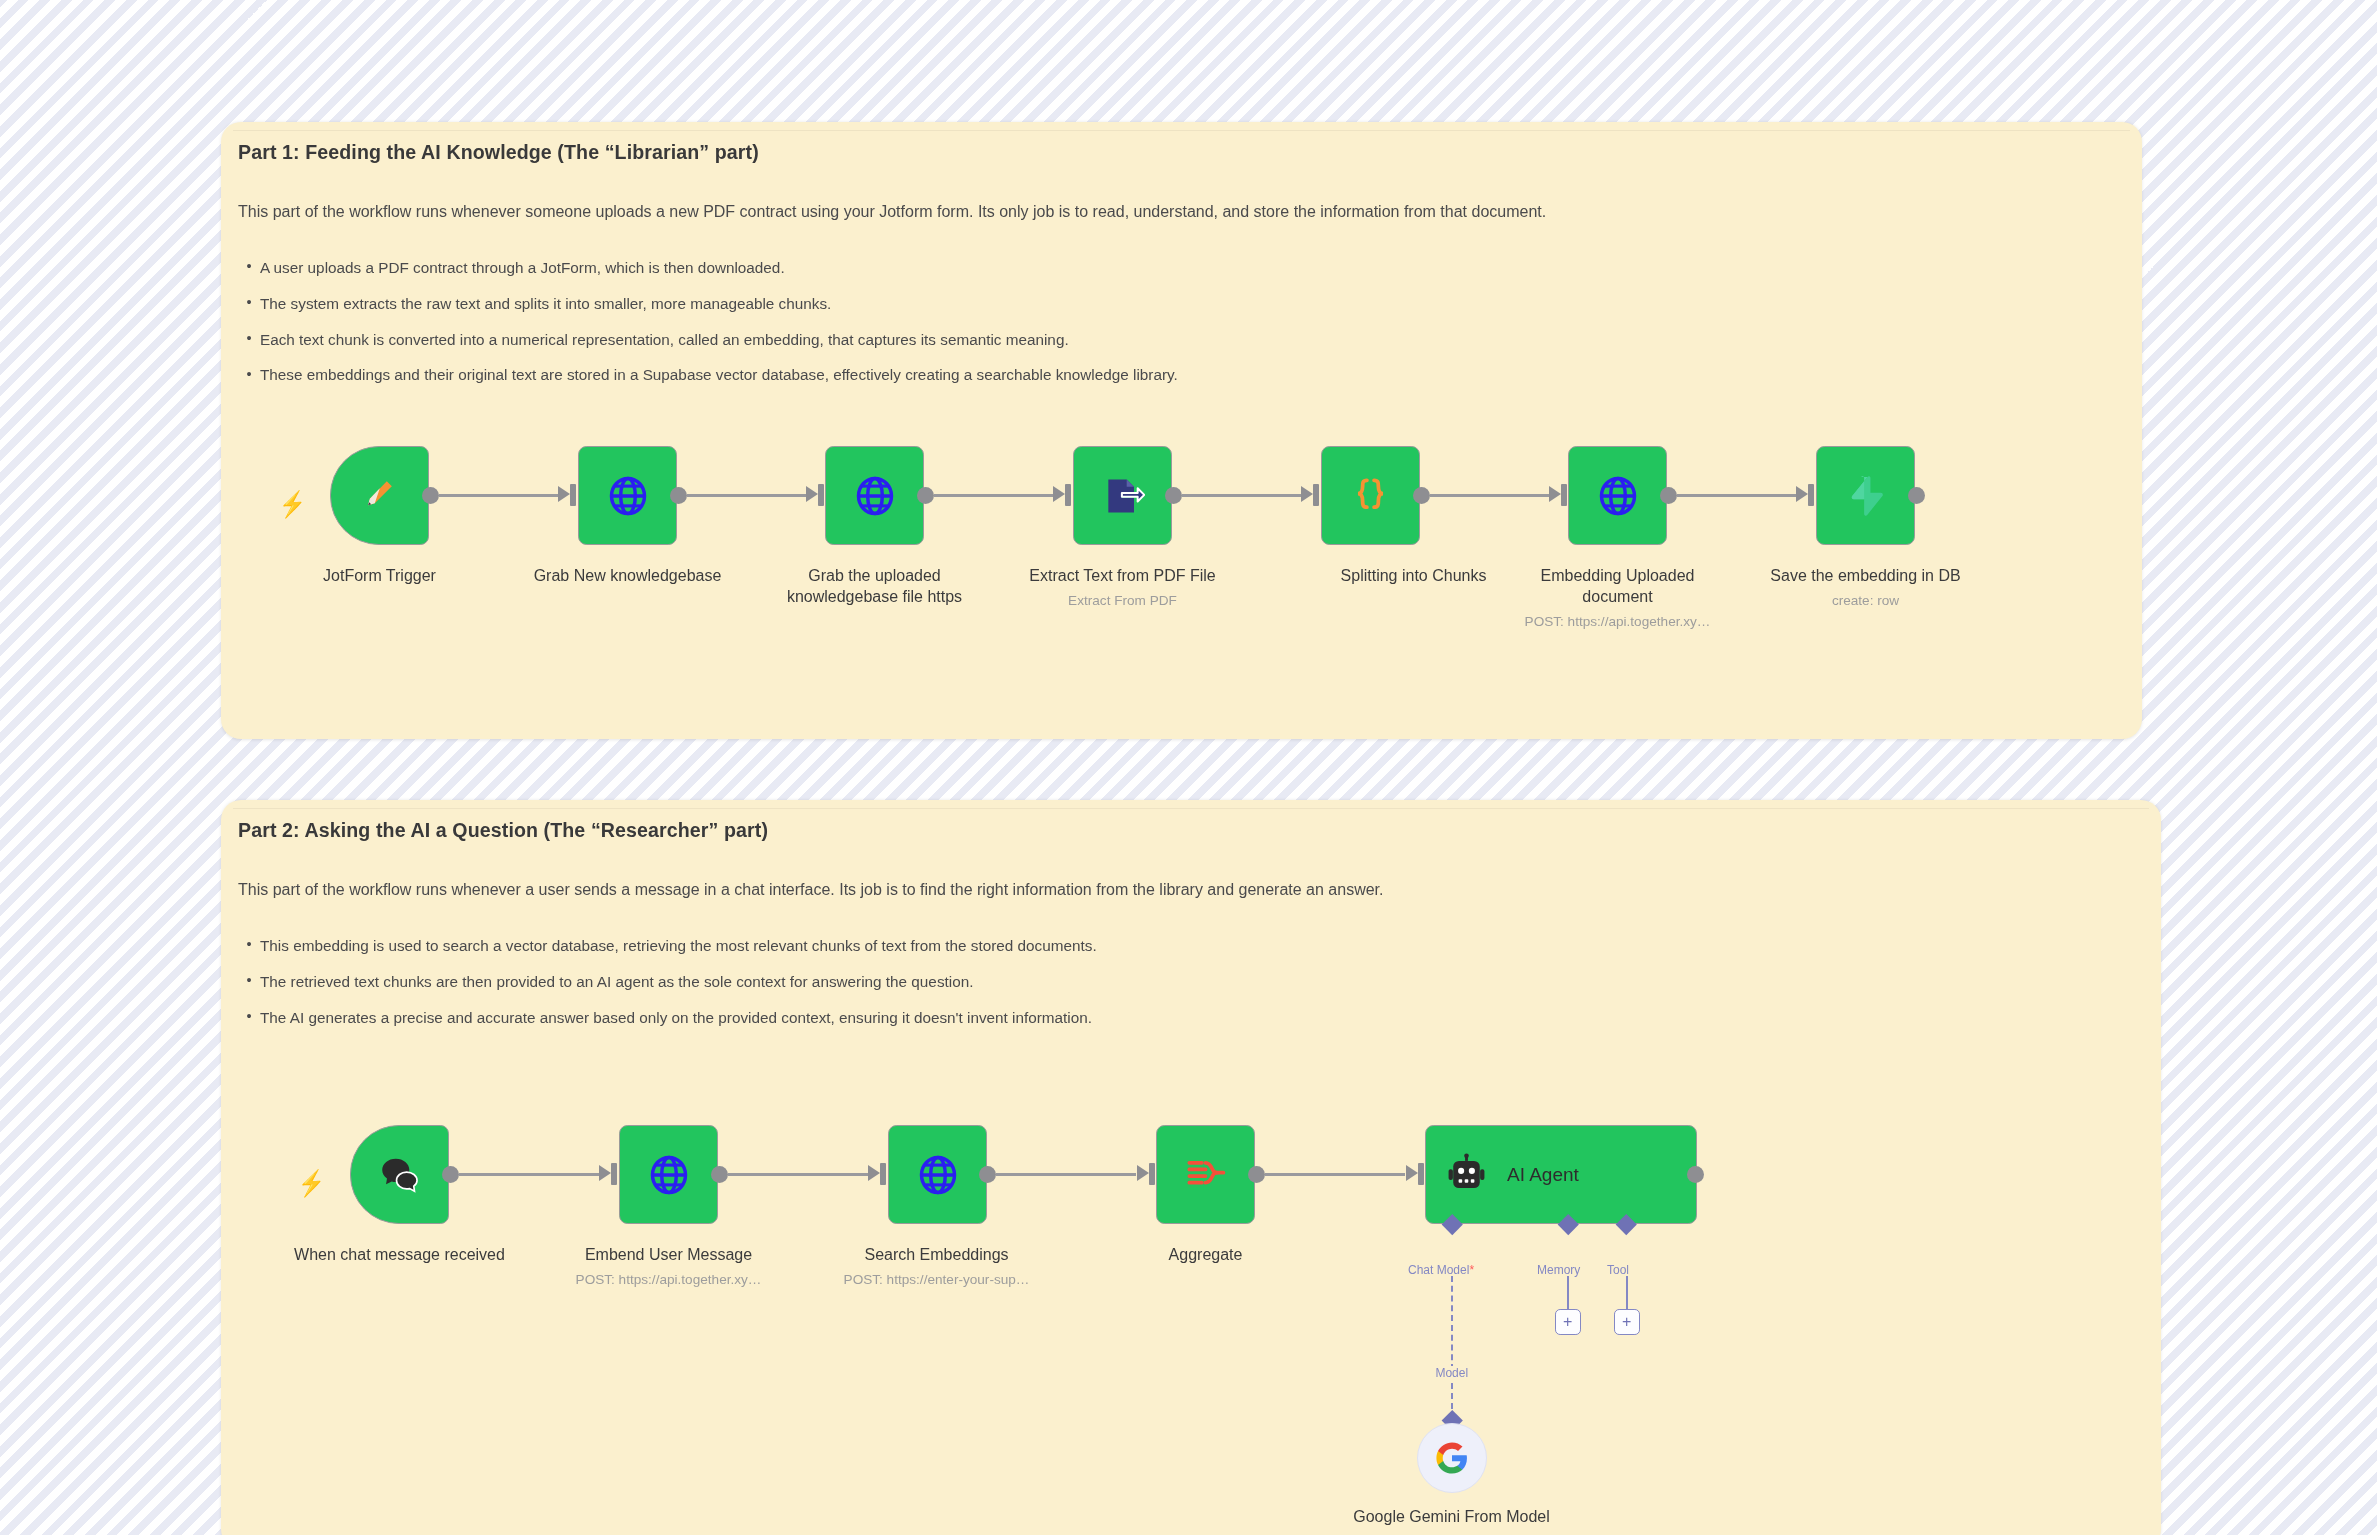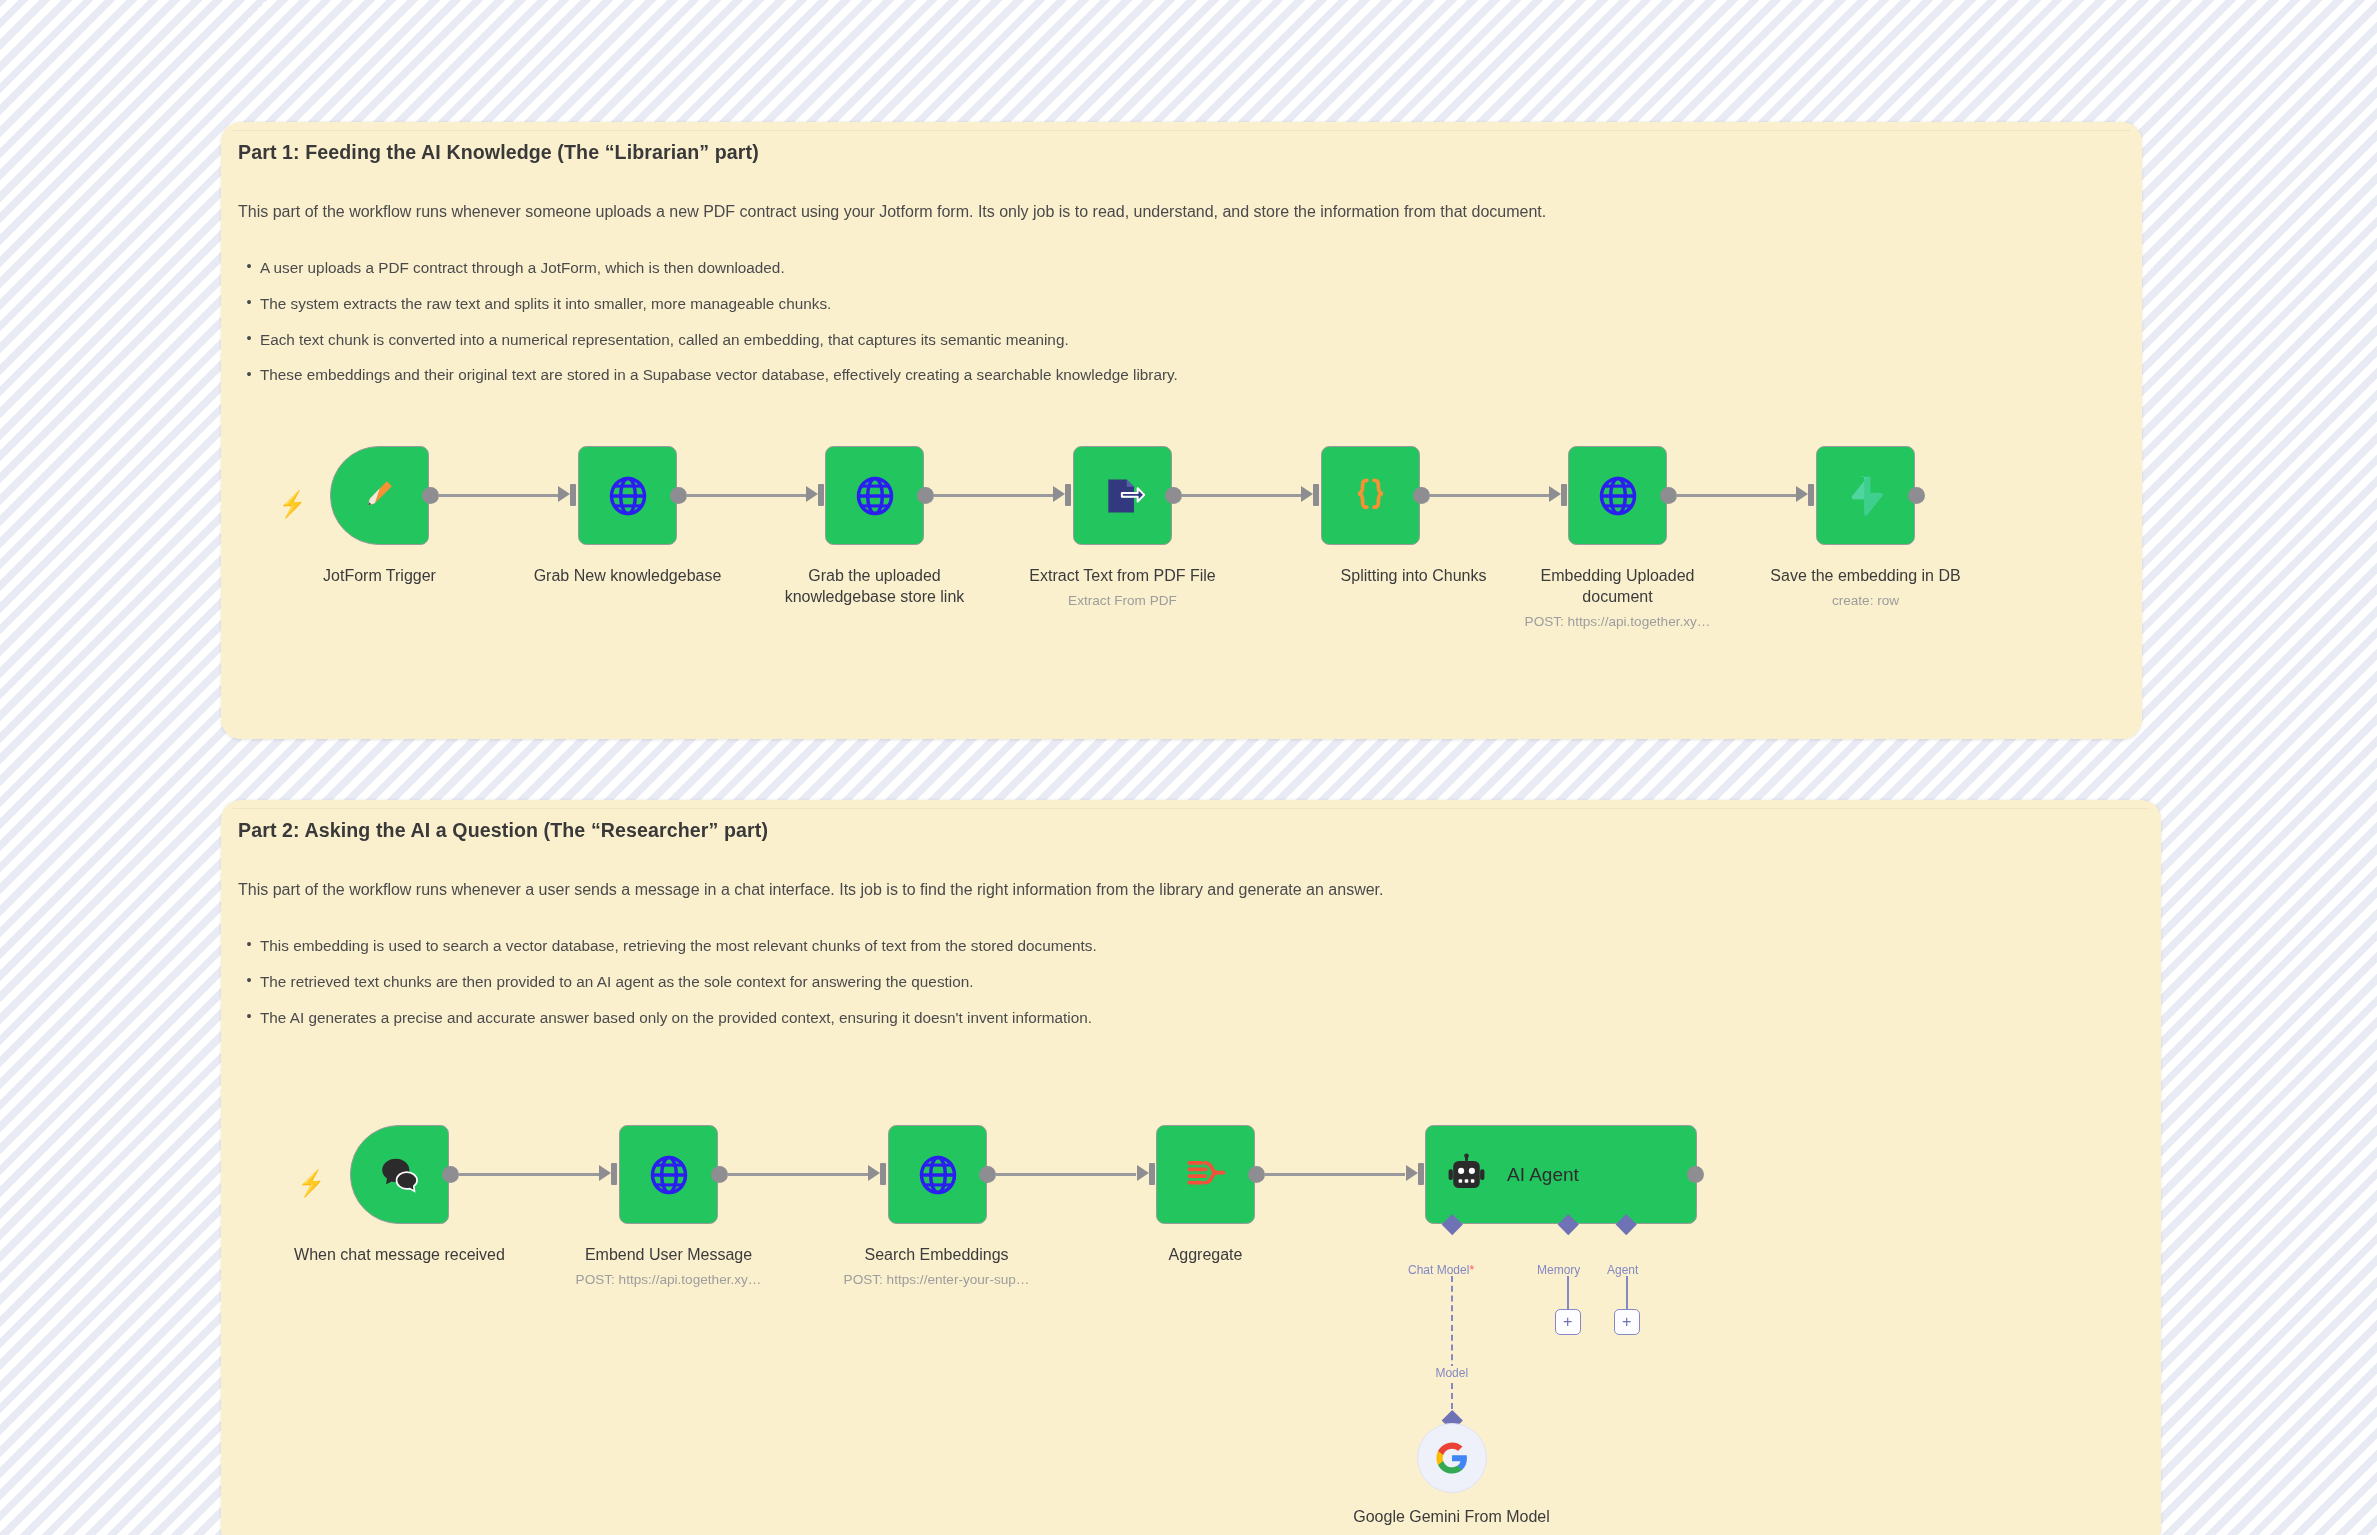--- a/index.html
+++ b/index.html
@@ -280,21 +280,21 @@
       <line x1="3" y1="12" x2="21" y2="12" stroke="#2b1ff0" stroke-width="1.9"></line>
       <line x1="4.4" y1="6.6" x2="19.6" y2="6.6" stroke="#2b1ff0" stroke-width="1.7"></line>
       <line x1="4.4" y1="17.4" x2="19.6" y2="17.4" stroke="#2b1ff0" stroke-width="1.7"></line>
     </svg>
   </div>
   <div class="dot" style="left:917px; top:487px;"></div>
   <div class="conn-line" style="left:934px; top:494px; width:119px;"></div>
   <div class="arrow-head" style="left:1053px; top:486px;"></div>
   <div class="arrow-bar" style="left:1065px; top:484px;"></div>
   <div class="node-caption" style="left:768px; top:565px;">
-    <span>Grab the uploaded knowledgebase store link</span>
+    <span>Grab the uploaded knowledgebase file https</span>
   </div>
 
   <div class="node" style="left:1073px; top:446px;">
     <svg class="icon" width="44" height="44" viewBox="0 0 24 24">
       <path d="M4 3 h10 l4 4 v3.4 h-6.6 v2.5 h6.6 V21 H4 Z" fill="#33397f"></path>
       <path d="M14 3 l4 4 h-4 Z" fill="#5a60a8"></path>
       <path d="M11.4 10.4 h8.6 v-2.6 l3.6 3.6 -3.6 3.6 v-2.6 h-8.6 Z" fill="#33397f" stroke="#ffffff" stroke-width="1.1" stroke-linejoin="round"></path>
     </svg>
   </div>
   <div class="dot" style="left:1165px; top:487px;"></div>
@@ -458,18 +458,18 @@
   <div class="node-caption" style="left:1345px; top:1506px;">
     <span>Google Gemini From Model</span>
   </div>
 
   <div class="diamond" style="left:1561px; top:1217px;"></div>
   <div class="sub-label" style="left:1537px; top:1263px;">Memory</div>
   <div class="sub-line-solid" style="left:1567px; top:1276px; height:34px;"></div>
   <div class="plus-box" style="left:1555px; top:1309px;">+</div>
 
   <div class="diamond" style="left:1619px; top:1217px;"></div>
-  <div class="sub-label" style="left:1607px; top:1263px;">Agent</div>
+  <div class="sub-label" style="left:1607px; top:1263px;">Tool</div>
   <div class="sub-line-solid" style="left:1626px; top:1276px; height:34px;"></div>
   <div class="plus-box" style="left:1614px; top:1309px;">+</div>
 
 </div>
 
 
 </body></html>

